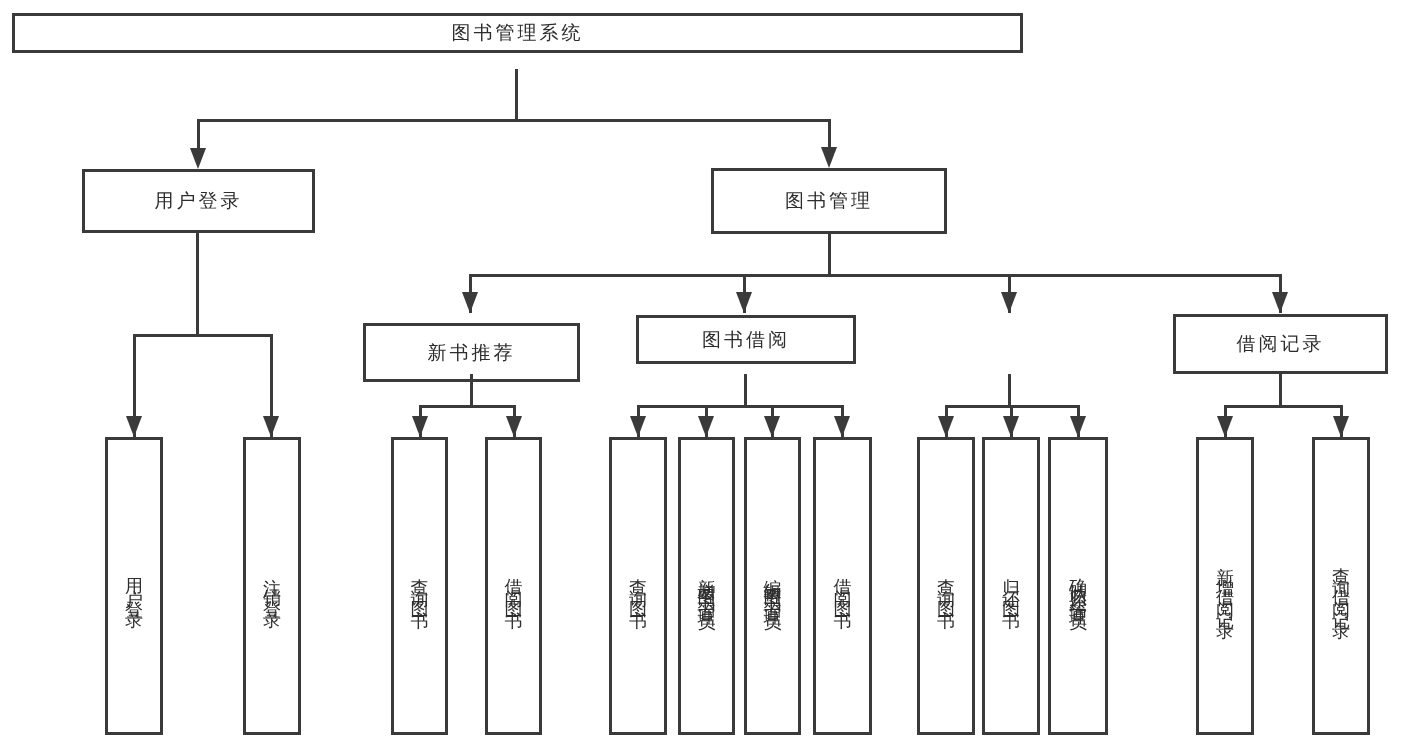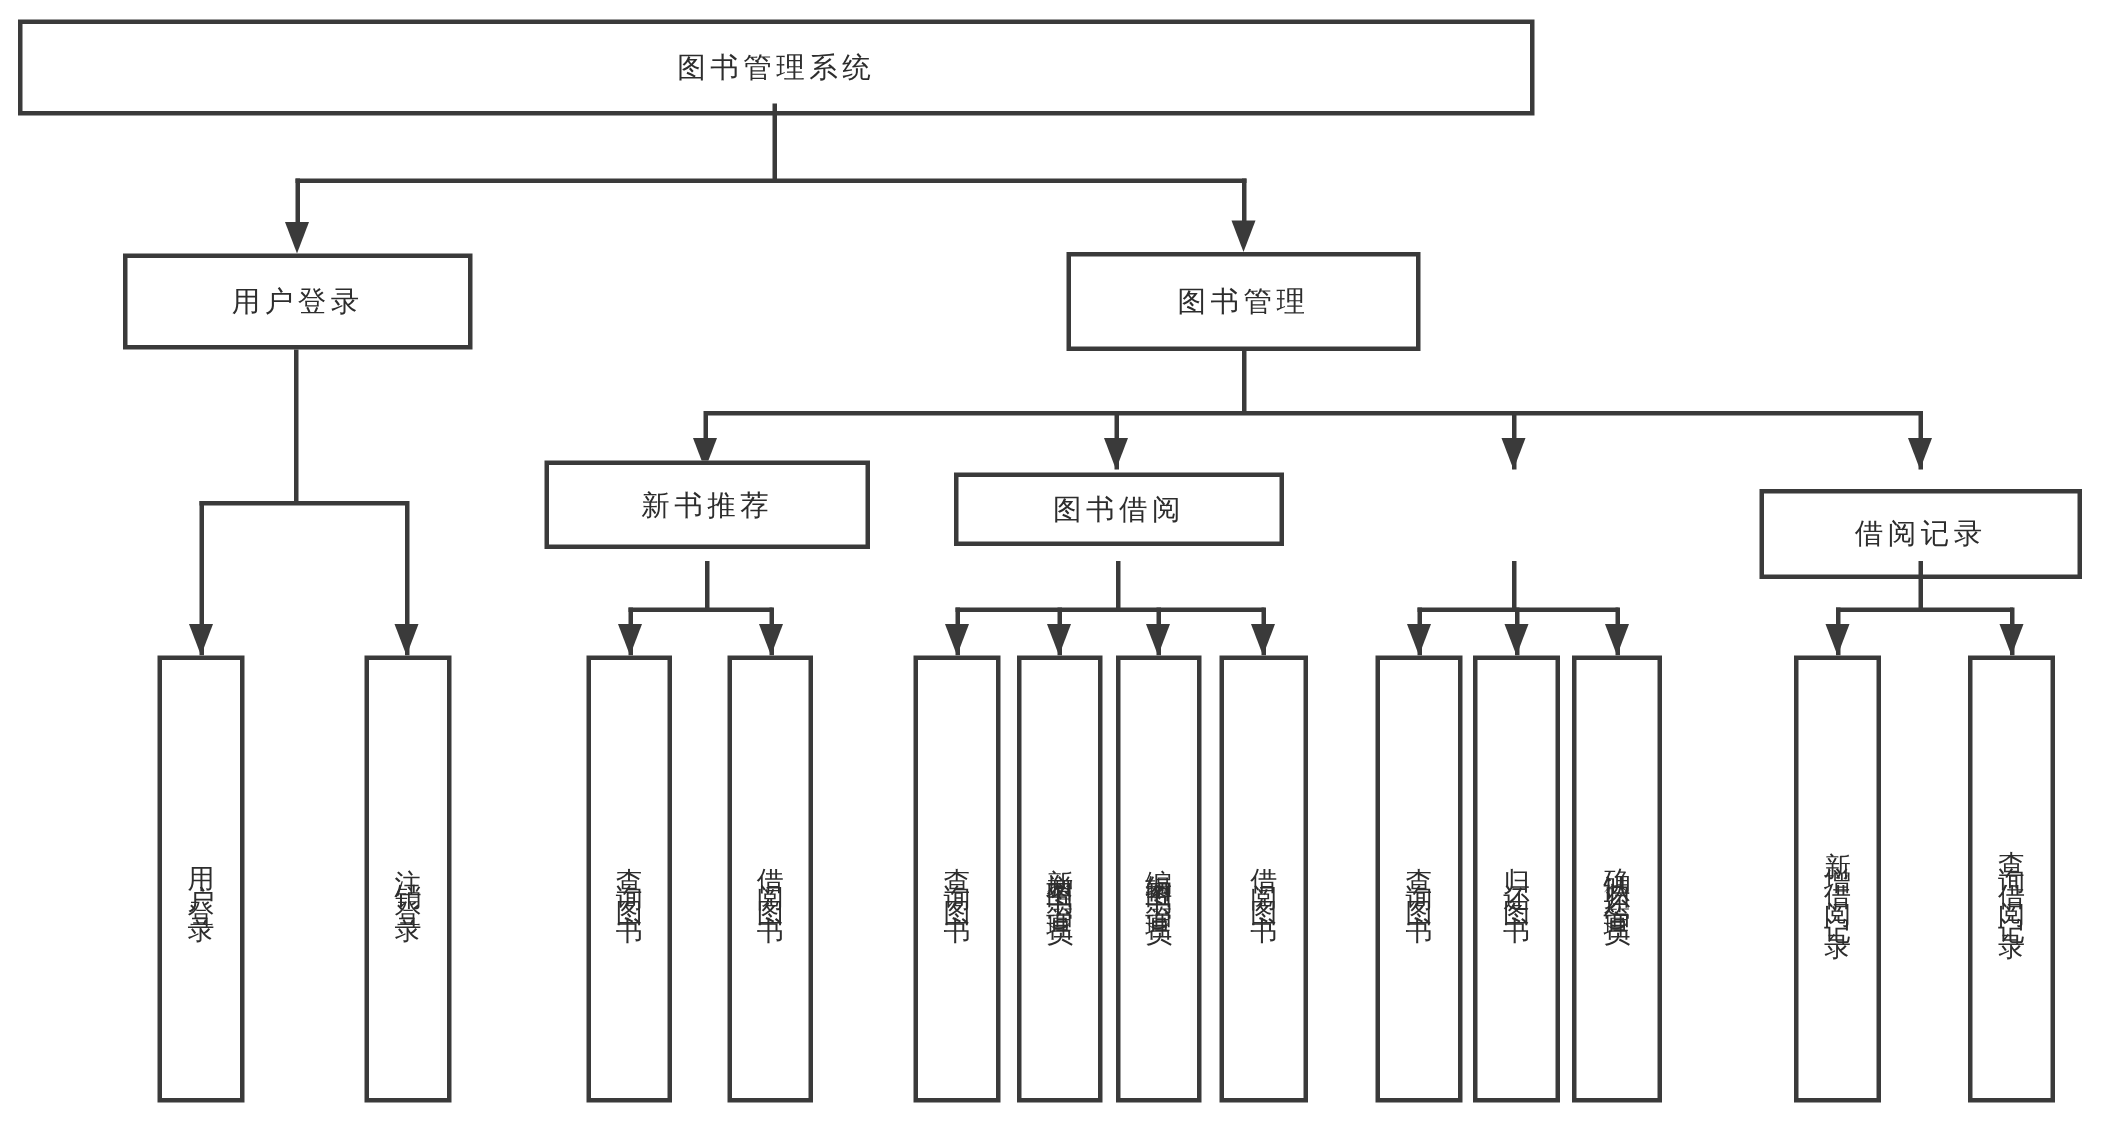--- a/index.html
+++ b/index.html
@@ -30,21 +30,21 @@
   .watermark{
     position:absolute;left:1183px;top:718px;font-size:17px;color:#b9b9b9;
     letter-spacing:1px;white-space:nowrap;
   }
 </style>
 </head>
 <body>
 
 <div class="canvas">
 
-  <div class="box" style="left:12px;top:13px;width:1011px;height:64px;font-family:Liberation Serif, serif;">
+  <div class="box" style="left:12px;top:13px;width:1011px;height:40px;font-family:Liberation Serif, serif;">
     <span>图书管理系统</span>
   </div>
 
   <div class="vline" style="left:515px;top:69px;height:52px;"></div>
   <div class="hline" style="left:197px;top:119px;width:634px;"></div>
   <div class="vline" style="left:197px;top:119px;height:42px;"></div>
   <div class="arrow" style="left:190px;top:148px;"></div>
   <div class="vline" style="left:828px;top:119px;height:41px;"></div>
   <div class="arrow" style="left:821px;top:147px;"></div>
 
@@ -66,27 +66,27 @@
   <div class="hline" style="left:470px;top:274px;width:811px;"></div>
   <div class="vline" style="left:469px;top:274px;height:39px;"></div>
   <div class="arrow" style="left:462px;top:292px;"></div>
   <div class="vline" style="left:743px;top:274px;height:39px;"></div>
   <div class="arrow" style="left:736px;top:292px;"></div>
   <div class="vline" style="left:1008px;top:274px;height:39px;"></div>
   <div class="arrow" style="left:1001px;top:292px;"></div>
   <div class="vline" style="left:1279px;top:274px;height:39px;"></div>
   <div class="arrow" style="left:1272px;top:292px;"></div>
 
-  <div class="box" style="left:363px;top:307px;width:217px;height:59px;">
+  <div class="box" style="left:363px;top:323px;width:217px;height:59px;">
     <span>新书推荐</span>
   </div>
   <div class="box" style="left:636px;top:315px;width:220px;height:49px;">
     <span>图书借阅</span>
   </div>
-  <div class="box" style="left:1173px;top:314px;width:215px;height:60px;margin-top:12px;">
+  <div class="box" style="left:1173px;top:314px;width:215px;height:60px;">
     <span>借阅记录</span>
   </div>
 
   <div class="vline" style="left:470px;top:374px;height:33px;"></div>
   <div class="hline" style="left:419px;top:405px;width:96px;"></div>
   <div class="vline" style="left:419px;top:405px;height:32px;"></div>
   <div class="arrow" style="left:412px;top:416px;"></div>
   <div class="vline" style="left:513px;top:405px;height:32px;"></div>
   <div class="arrow" style="left:506px;top:416px;"></div>
 

